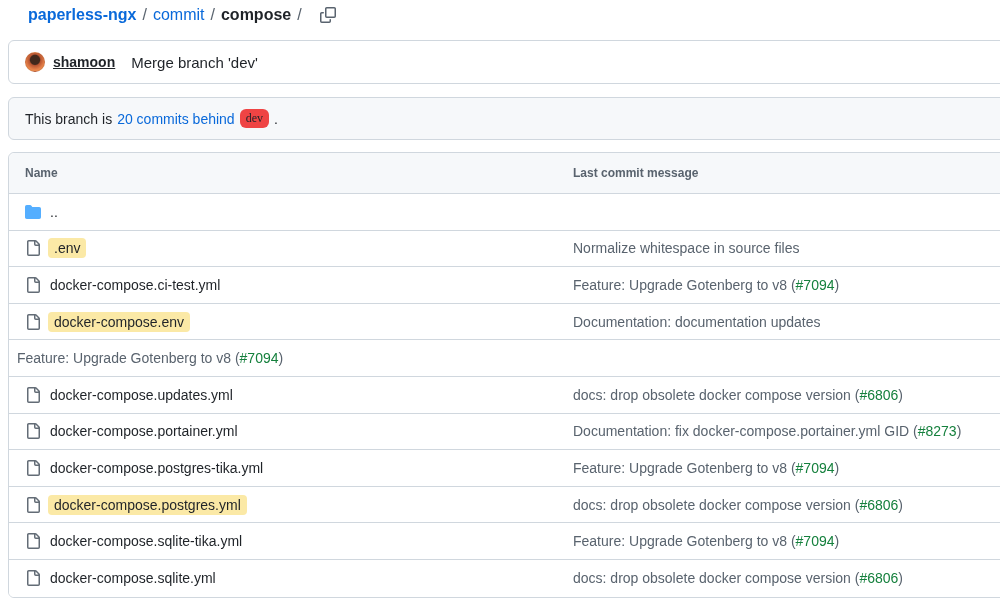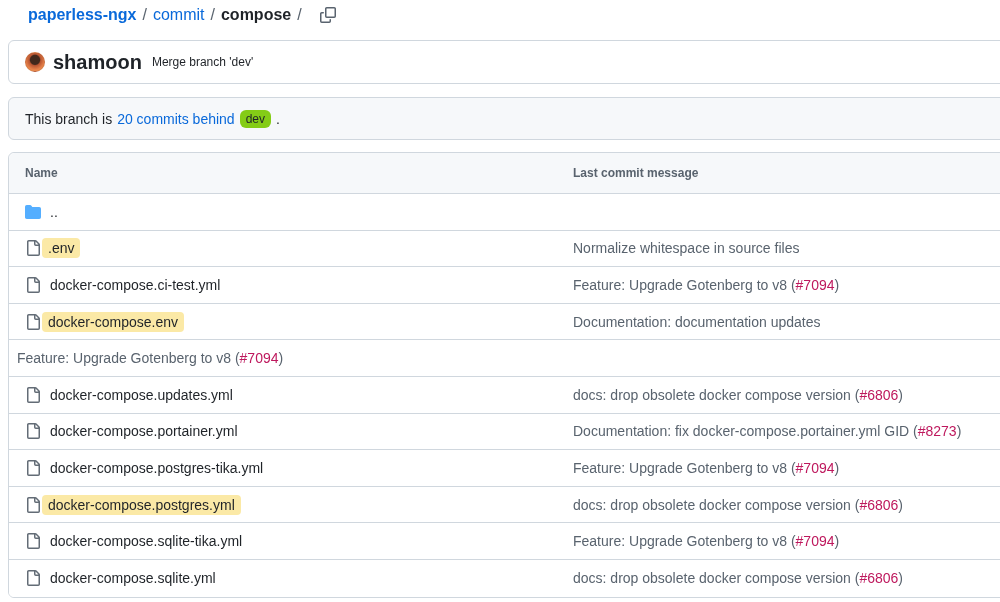--- a/index.html
+++ b/index.html
@@ -33,31 +33,31 @@
     margin-top: 15px; height: 44px;
     display: flex; align-items: center; padding: 0 16px;
     background: #ffffff;
   }
   .avatar {
     width: 20px; height: 20px; border-radius: 50%; flex: none;
     background: radial-gradient(circle at 50% 38%, #42291c 0%, #42291c 32%, #b85632 40%, #e8824a 68%, #f2a45c 100%);
     border: 1px solid rgba(0,0,0,0.08);
     cursor: pointer;
   }
-  .commit-author { font-weight: 700; font-size: 20px; margin-left: 8px; cursor: pointer; }
-  .commit-msg { font-size: 12px; color: #1f2328; margin-left: 10px; cursor: pointer; }
+  .commit-author { font-weight: 700; font-size: 14px; margin-left: 8px; cursor: pointer; text-decoration: underline; }
+  .commit-msg { font-size: 15px; color: #1f2328; margin-left: 16px; cursor: pointer; }
 
   .banner {
     margin-top: 13px; height: 43px; background: #f6f8fa;
     display: flex; align-items: center; padding: 0 16px; font-size: 14px;
   }
   .banner-link { color: #0969da; cursor: pointer; margin: 8px 5px; }
   .branch-pill {
-    background: #84cc16; color: #1f2328;
-    font-family: Liberation Sans, sans-serif;
+    background: #ef4444; color: #1f2328;
+    font-family: Liberation Serif, serif;
     font-size: 12px; padding: 2px 6px; border-radius: 6px; margin-right: 5px;
     cursor: pointer;
   }
 
   
   .file-table { margin-top: 12px; overflow: hidden; }
   .thead {
     display: grid; grid-template-columns: 556px 1fr;
     background: #f6f8fa; height: 41px; align-items: center;
     font-size: 12px; font-weight: 700; color: #59636e;
@@ -73,25 +73,25 @@
     background: #ffffff;
   }
   .trow:last-child { border-bottom: none; }
   .name-cell { display: flex; align-items: center; padding-left: 16px; }
   .name-cell .icon { width: 16px; height: 16px; flex: none; display: flex; }
   .file-name {
     margin-left: 9px; font-size: 14px; color: #1f2328;
     text-decoration: none; cursor: pointer;
   }
   .file-name.hl {
-    background: #fbe9a6; border-radius: 4px; padding: 2px 6px; margin-left: 1px;
+    background: #fbe9a6; border-radius: 4px; padding: 2px 6px; margin-left: 7px;
   }
   .msg-cell { font-size: 14px; color: #59636e; padding-left: 8px; white-space: nowrap; overflow: hidden; }
   .msg-cell span { cursor: pointer; }
-  .msg-link { color: #be185d; }
+  .msg-link { color: #15803d; }
 </style>
 </head>
 <body>
 
 <nav class="breadcrumb">
   <a class="crumb-link crumb-repo">paperless-ngx</a>
   <span class="crumb-sep">/</span>
   <a class="crumb-link">commit</a>
   <span class="crumb-sep">/</span>
   <span class="crumb-current">compose</span>

